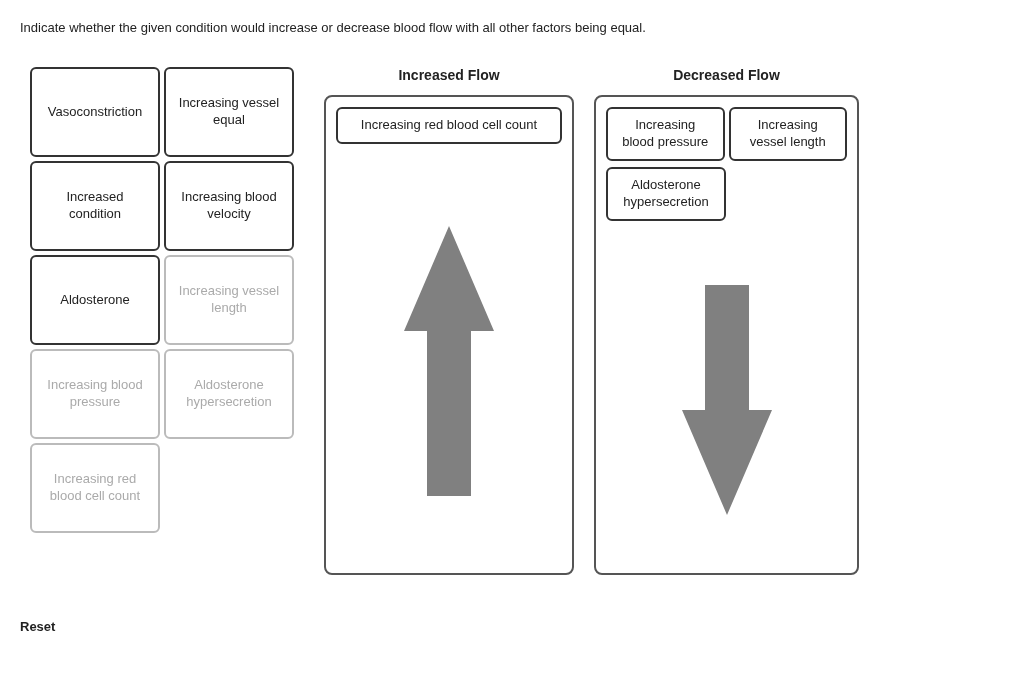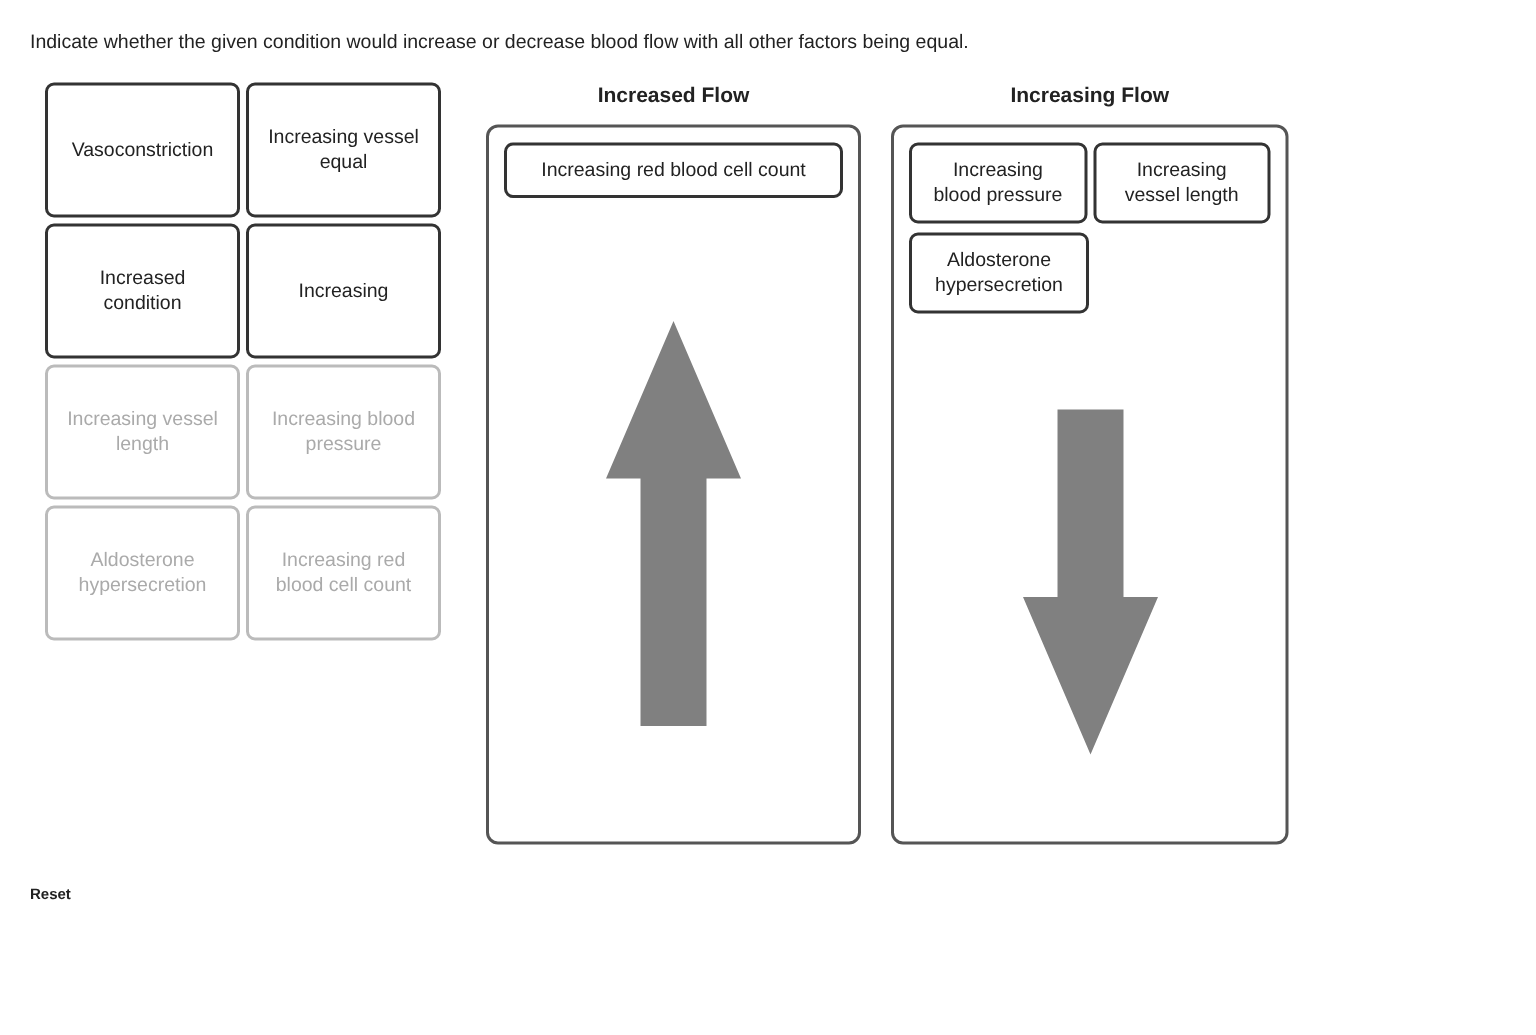--- a/index.html
+++ b/index.html
@@ -8,21 +8,21 @@
       background: #fff;
       color: #222;
       font-size: 14px;
       padding: 20px;
       width: 1024px;
       min-height: 690px;
     }
     .instruction {
       font-size: 13px;
       color: #222;
-      margin-bottom: 20px;
+      margin-bottom: 32px;
     }
     .main-layout {
       display: flex;
       flex-direction: row;
       align-items: flex-start;
       gap: 30px;
     }
     
     .source-grid {
       display: grid;
@@ -88,23 +88,23 @@
       padding: 8px 10px;
       font-size: 13px;
       font-weight: 500;
       background: #fff;
       text-align: center;
       line-height: 1.3;
       min-width: 100px;
     }
     
     .reset-btn {
-      margin-top: 28px;
+      margin-top: 44px;
       font-weight: bold;
-      font-size: 10px;
+      font-size: 13px;
       background: none;
       border: none;
       cursor: pointer;
       color: #222;
       padding: 0;
     }
     
     .increased-flow-zone {
       width: 250px;
       min-height: 480px;
@@ -141,22 +141,23 @@
 <p class="instruction">Indicate whether the given condition would increase or decrease blood flow with all other factors being equal.</p>
 
 <div class="main-layout">
 
   <div class="source-grid">
 
     <div class="card">Vasoconstriction</div>
     <div class="card">Increasing vessel equal</div>
 
     <div class="card">Increased condition</div>
-
-    <div class="card">Increasing</div>
+    <div class="card">Increasing blood velocity</div>
+
+    <div class="card">Aldosterone</div>
     <div class="card used">Increasing vessel length</div>
 
     <div class="card used">Increasing blood pressure</div>
 
     <div class="card used">Aldosterone hypersecretion</div>
     <div class="card used">Increasing red blood cell count</div>
 
   </div>
 
   <div class="drop-zones">
@@ -171,21 +172,21 @@
           <svg width="100" height="280" viewBox="0 0 100 280">
 
             <polygon points="50,5 95,110 72,110 72,275 28,275 28,110 5,110" fill="#808080"></polygon>
           </svg>
         </div>
 
       </div>
     </div>
 
     <div class="drop-zone-container">
-      <div class="drop-zone-title">Increasing Flow</div>
+      <div class="drop-zone-title">Decreased Flow</div>
       <div class="drop-zone decreased-flow-zone" style="width:265px;">
 
         <div class="decreased-inner">
           <div class="decreased-col">
             <div class="placed-card">Increasing blood pressure</div>
           </div>
           <div class="decreased-col">
             <div class="placed-card">Increasing vessel length</div>
           </div>
         </div>

